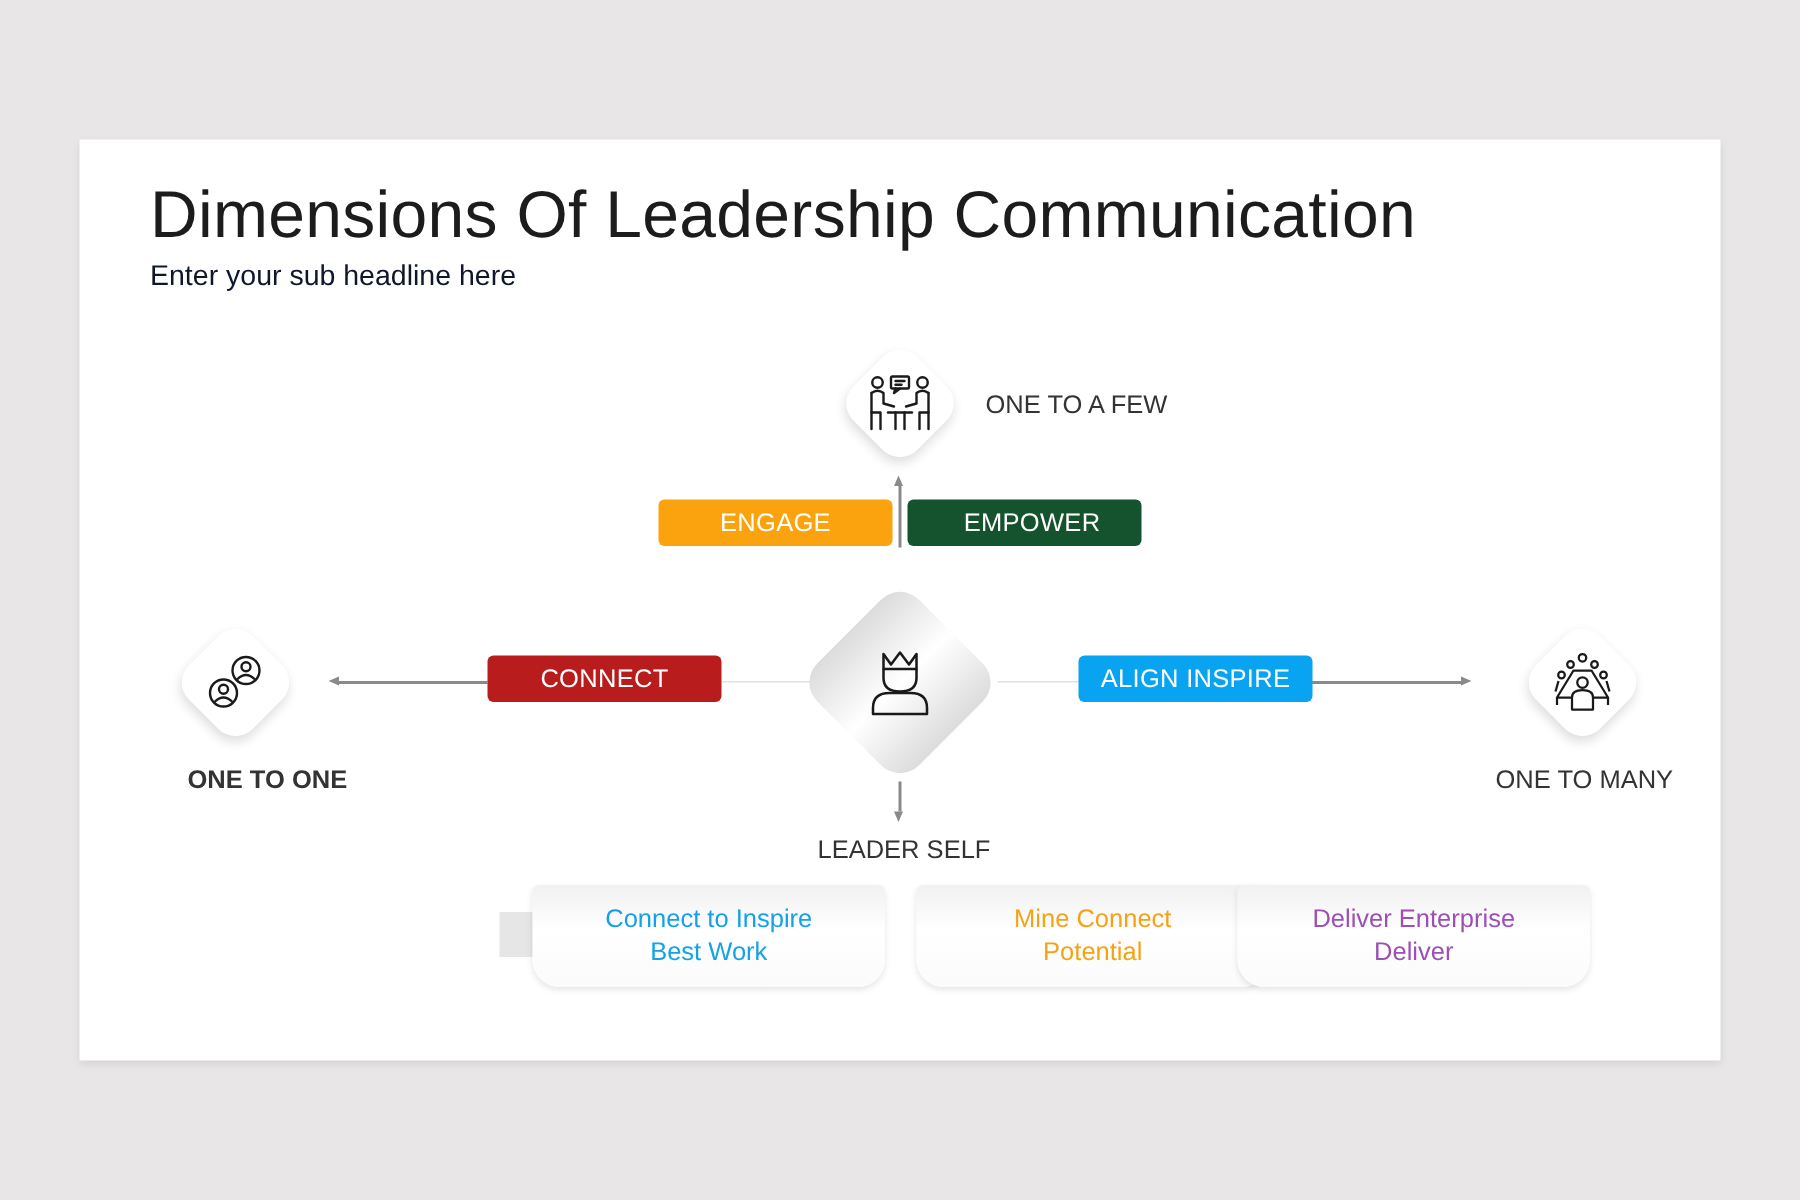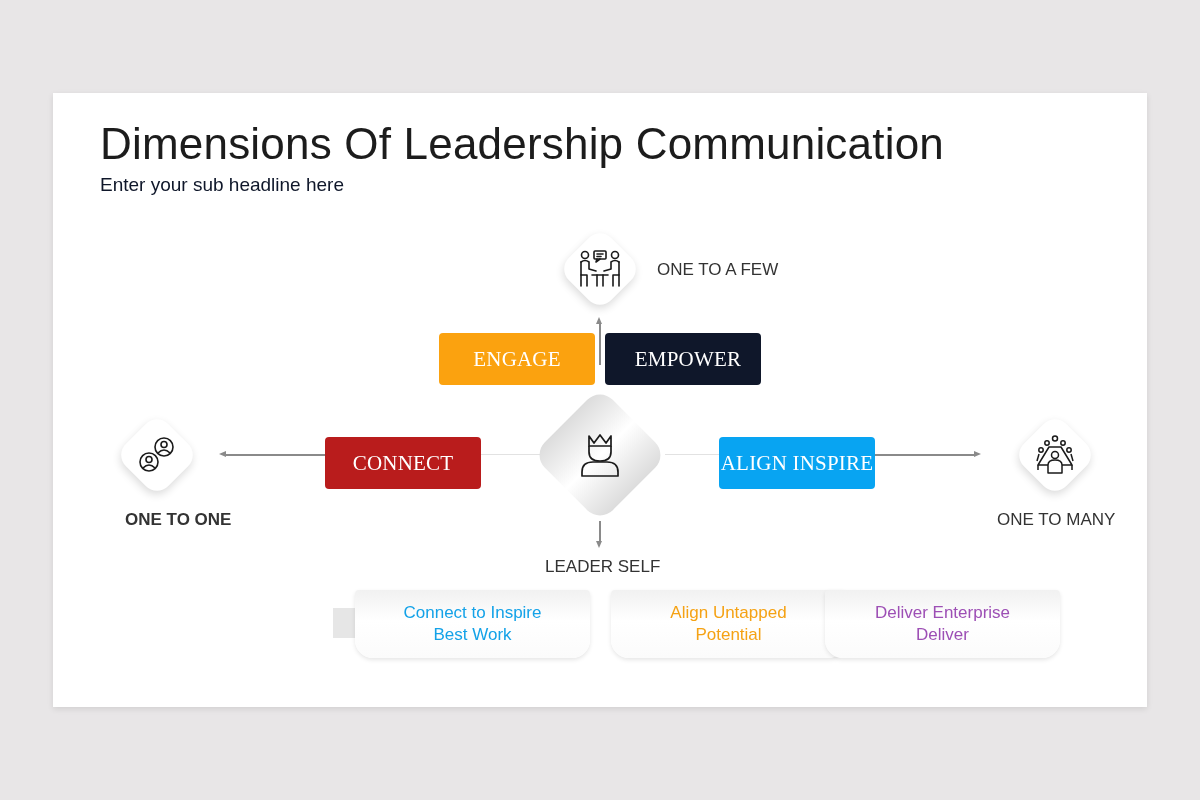--- a/index.html
+++ b/index.html
@@ -57,27 +57,26 @@
       box-shadow: none;
     }
     .node-label {
       position: absolute;
       font-size: 17px;
       color: #333;
       white-space: nowrap;
     }
     .pill {
       position: absolute;
-      height: 52px;
+      height: 31px;
       border-radius: 4px;
       color: #fff;
-      font-size: 21px;
+      font-size: 17px;
       display: flex; align-items: center; justify-content: center;
       letter-spacing: 0.2px;
-      font-family: Liberation Serif, serif;
     }
     .line {
       position: absolute;
       background: #8a8a8a;
     }
     .line.light { background: #e2e2e2; }
     .arrow-left, .arrow-right, .arrow-up, .arrow-down {
       position: absolute; width: 0; height: 0;
     }
     .arrow-left { border-top: 3.5px solid transparent; border-bottom: 3.5px solid transparent; border-right: 7px solid #8a8a8a; }
@@ -140,21 +139,21 @@
       <line x1="14" y1="26" x2="30" y2="26"></line>
       <line x1="19" y1="26" x2="19" y2="37"></line>
       <line x1="25" y1="26" x2="25" y2="37"></line>
       <line x1="3" y1="26" x2="3" y2="37"></line>
       <line x1="41" y1="26" x2="41" y2="37"></line>
     </svg>
   </div>
   <div class="node-label" style="left:604px; top:167px;">ONE TO A FEW</div>
 
   <div class="pill" style="left:386px; top:240px; width:156px; background:#fba20f;">ENGAGE</div>
-  <div class="pill" style="left:552px; top:240px; width:156px; background:#0f172a;padding-left:10px;">EMPOWER</div>
+  <div class="pill" style="left:552px; top:240px; width:156px; background:#14532d;padding-left:10px;">EMPOWER</div>
 
   <div class="diamond" style="left:62px; top:320px;">
     <svg width="40" height="40" viewBox="0 0 40 40" fill="none" stroke="#1a1a1a" stroke-width="1.6">
       <circle cx="12" cy="27" r="9"></circle>
       <circle cx="12" cy="24.5" r="3"></circle>
       <path d="M6 33 Q12 27 18 33"></path>
       <circle cx="27" cy="12" r="9"></circle>
       <circle cx="27" cy="9.5" r="3"></circle>
       <path d="M21 18 Q27 12 33 18"></path>
     </svg>
@@ -196,21 +195,21 @@
   <div class="connector" style="left:791px;"></div>
 
   <div class="card" style="left:302px;">
     <div>
       <span style="color:#13a2e8;">Connect to Inspire</span>
       <span style="color:#13a2e8;">Best Work</span>
     </div>
   </div>
   <div class="card" style="left:558px;">
     <div>
-      <span style="color:#f5a214;">Align Untapped</span>
+      <span style="color:#f5a214;">Mine Connect</span>
       <span style="color:#f5a214;">Potential</span>
     </div>
   </div>
   <div class="card" style="left:772px;">
     <div>
       <span style="color:#9d4fb5;">Deliver Enterprise</span>
       <span style="color:#9d4fb5;">Deliver</span>
     </div>
   </div>
 </div>

